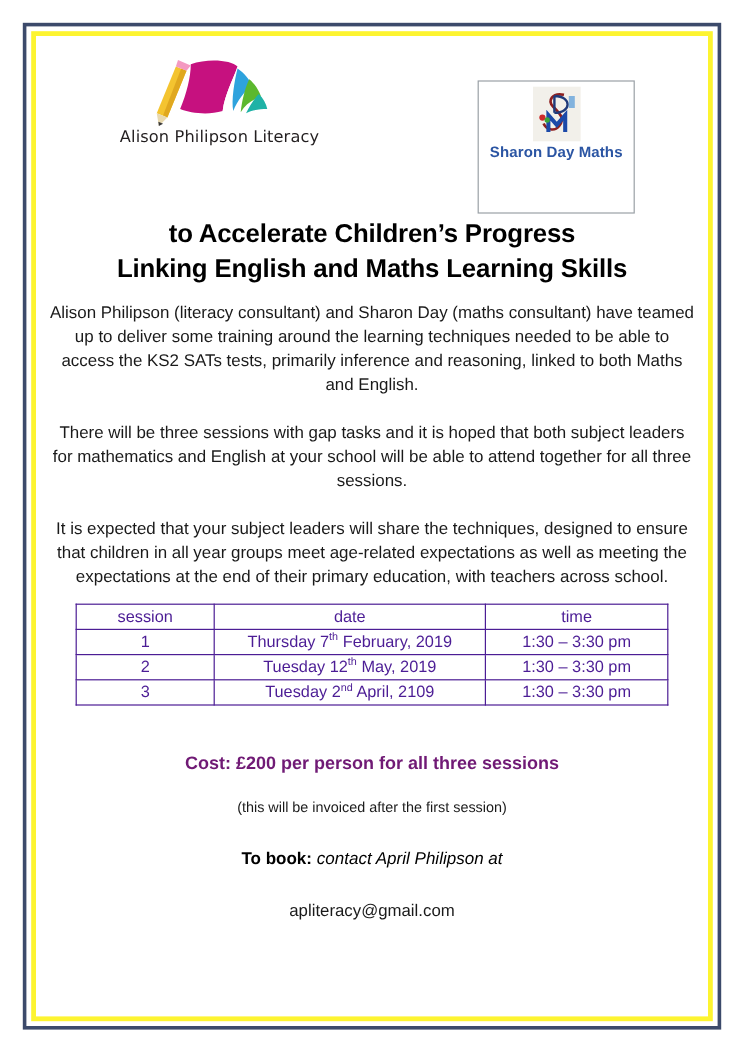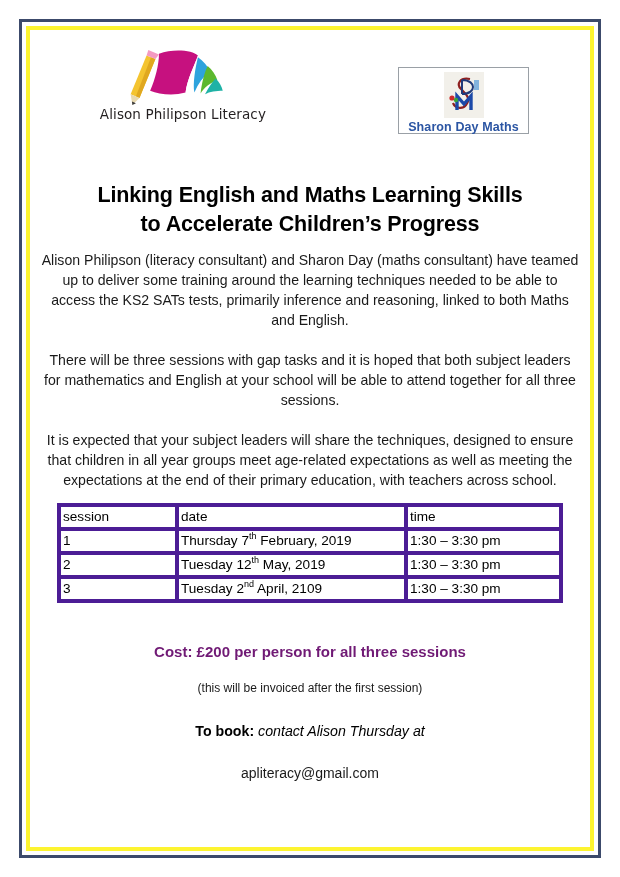--- a/index.html
+++ b/index.html
@@ -78,21 +78,21 @@
     letter-spacing: 0.1px;
     margin-top: 1px;
     white-space: nowrap;
   }
 
   .logo-maths {
     position: absolute;
     left: 365px;
     top: 34px;
     width: 131px;
-    height: 67px;
+    height: 111px;
     border: 1px solid #9aa0a6;
     box-sizing: border-box;
     background: #ffffff;
     text-align: center;
   }
   .logo-maths-mark {
     display: block;
     margin: 4px auto 2px auto;
   }
   .logo-maths-text {
@@ -146,27 +146,27 @@
 
   
   .session-table {
     border-collapse: collapse;
     width: 478px;
     margin: 13px auto 0 auto;
     table-layout: fixed;
   }
   .session-table th,
   .session-table td {
-    border: 4px solid #4c1d95;
-    text-align: left;
+    border: 1px solid #4c1d95;
+    text-align: center;
     font-size: 13.6px;
     font-weight: normal;
     padding: 1px 2px 2px 2px;
     height: 17px;
-    color: #000000;
+    color: #4c1d95;
   }
   .col-session { width: 110px; }
   .col-date    { width: 221px; }
   .col-time    { width: 147px; }
 
   .session-table sup {
     font-size: 9px;
     vertical-align: super;
     line-height: 0;
   }
@@ -253,22 +253,22 @@
           <rect x="30" y="8" width="5" height="10" fill="#6fa8dc" opacity="0.85"></rect>
           <circle cx="8" cy="26" r="2.6" fill="#cc2b2b"></circle>
           <circle cx="12" cy="28" r="2.2" fill="#3aa63a"></circle>
         </svg>
         <div class="logo-maths-text">Sharon Day Maths</div>
       </div>
 
     </div>
 
     <div class="title">
+      <div>to Accelerate Children’s Progress</div>
       <div>Linking English and Maths Learning Skills</div>
-      <div>to Accelerate Children’s Progress</div>
     </div>
 
     <div class="body-block">
       <p class="para">Alison Philipson (literacy consultant) and Sharon Day (maths consultant) have teamed up to deliver some training around the learning techniques needed to be able to access the KS2 SATs tests, primarily inference and reasoning, linked to both Maths and English.</p>
       <p class="para">There will be three sessions with gap tasks and it is hoped that both subject leaders for mathematics and English at your school will be able to attend together for all three sessions.</p>
       <p class="para">It is expected that your subject leaders will share the techniques, designed to ensure that children in all year groups meet age-related expectations as well as meeting the expectations at the end of their primary education, with teachers across school.</p>
     </div>
 
 
     <table class="session-table">
@@ -296,19 +296,19 @@
           <td>1:30 – 3:30 pm</td>
         </tr>
       </tbody>
     </table>
 
     <div class="cost">Cost: £200 per person for all three sessions</div>
     <div class="invoice-note">(this will be invoiced after the first session)</div>
 
     <div class="booking">
       <span class="label">To book:</span>
-      <span class="contact">contact Alison Thursday at</span>
+      <span class="contact">contact April Philipson at</span>
     </div>
 
     <div class="email">apliteracy@gmail.com</div>
 
   </div>
 </div>
 
 </body></html>

